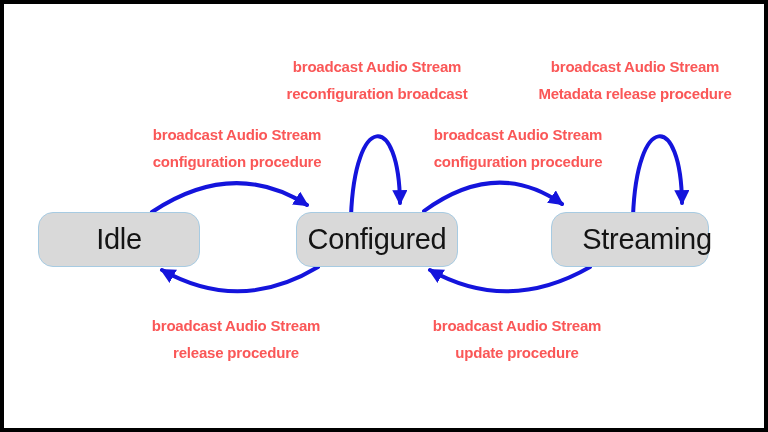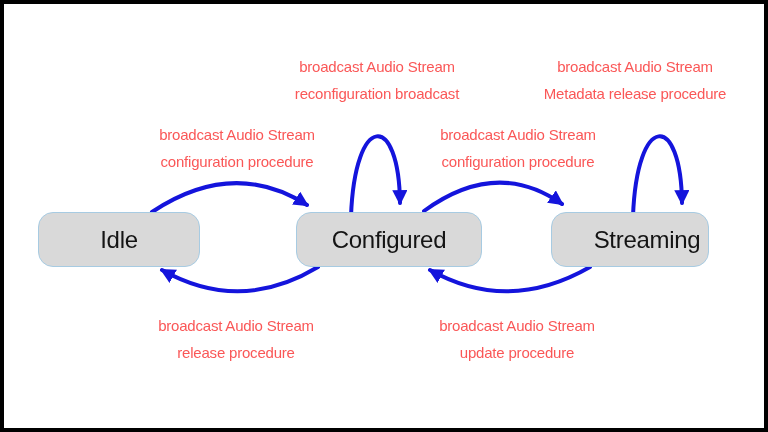--- a/index.html
+++ b/index.html
@@ -44,35 +44,35 @@
   }
   .state {
     position: absolute;
     box-sizing: border-box;
     background: var(--c-state-fill, #d9d9d9);
     border: 1.5px solid var(--c-state-border, #a7cbe2);
     border-radius: 15px;
     display: flex;
     align-items: center;
     justify-content: center;
-    font-size: 24px;
+    font-size: 29px;
     letter-spacing: -0.3px;
     color: var(--c-state-text, #141414);
     z-index: 1;
   }
   .state-idle       { left: 38px;  top: 212px; width: 162px; height: 55px; }
-  .state-configured { left: 296px; top: 212px; width: 186px; height: 55px; }
+  .state-configured { left: 296px; top: 212px; width: 162px; height: 55px; }
   .state-streaming  { left: 551px; top: 212px; width: 158px; height: 55px; padding-left: 34px; }
   .edge-label {
     position: absolute;
     transform: translateX(-50%);
     text-align: center;
     white-space: nowrap;
     font-size: 15px;
-    font-weight: normal;
+    font-weight: bold;
     letter-spacing: -0.2px;
     line-height: 27px;
     color: var(--c-label, #fa5757);
     z-index: 2;
   }
   .lbl-configuration   { left: 237px; top: 121px; }
   .lbl-reconfiguration { left: 377px; top: 53px;  }
   .lbl-establishment   { left: 518px; top: 121px; }
   .lbl-metadata        { left: 635px; top: 53px;  }
   .lbl-release         { left: 236px; top: 312px; }

